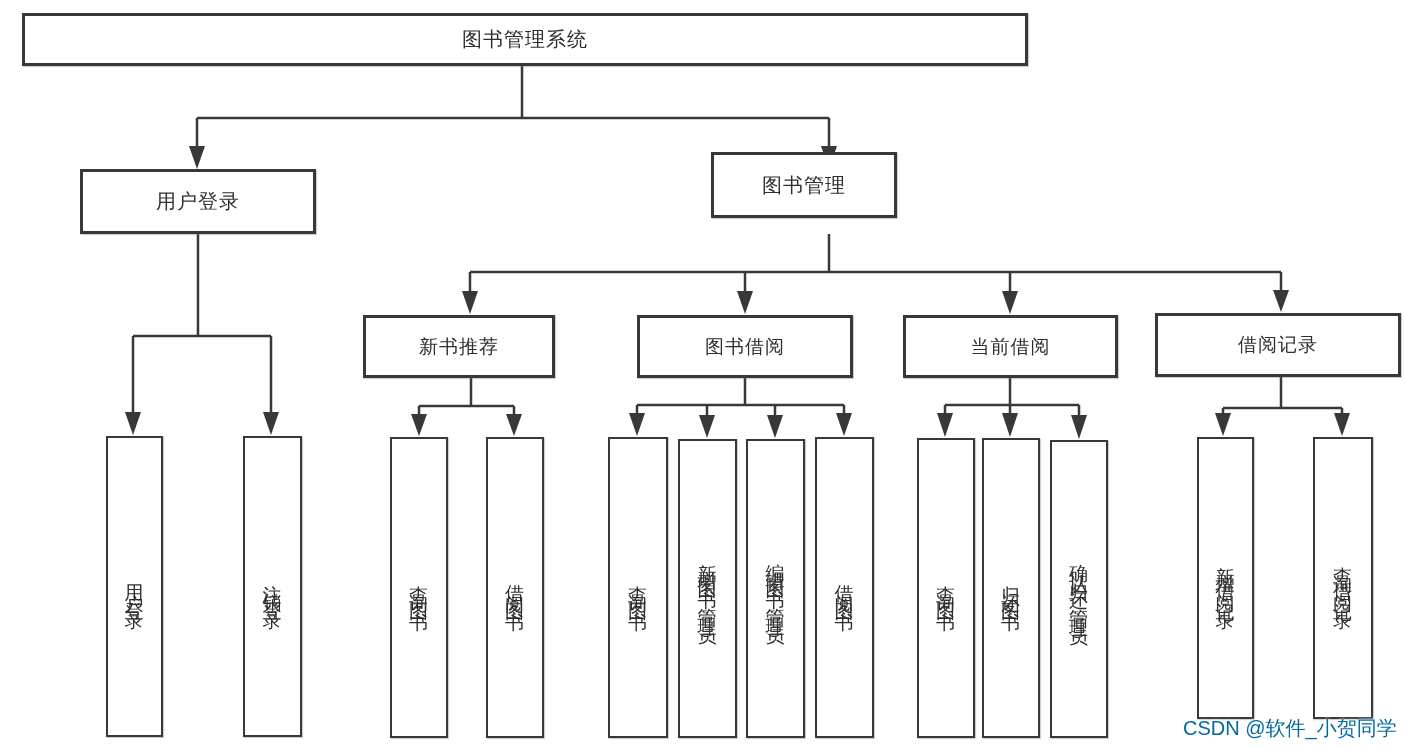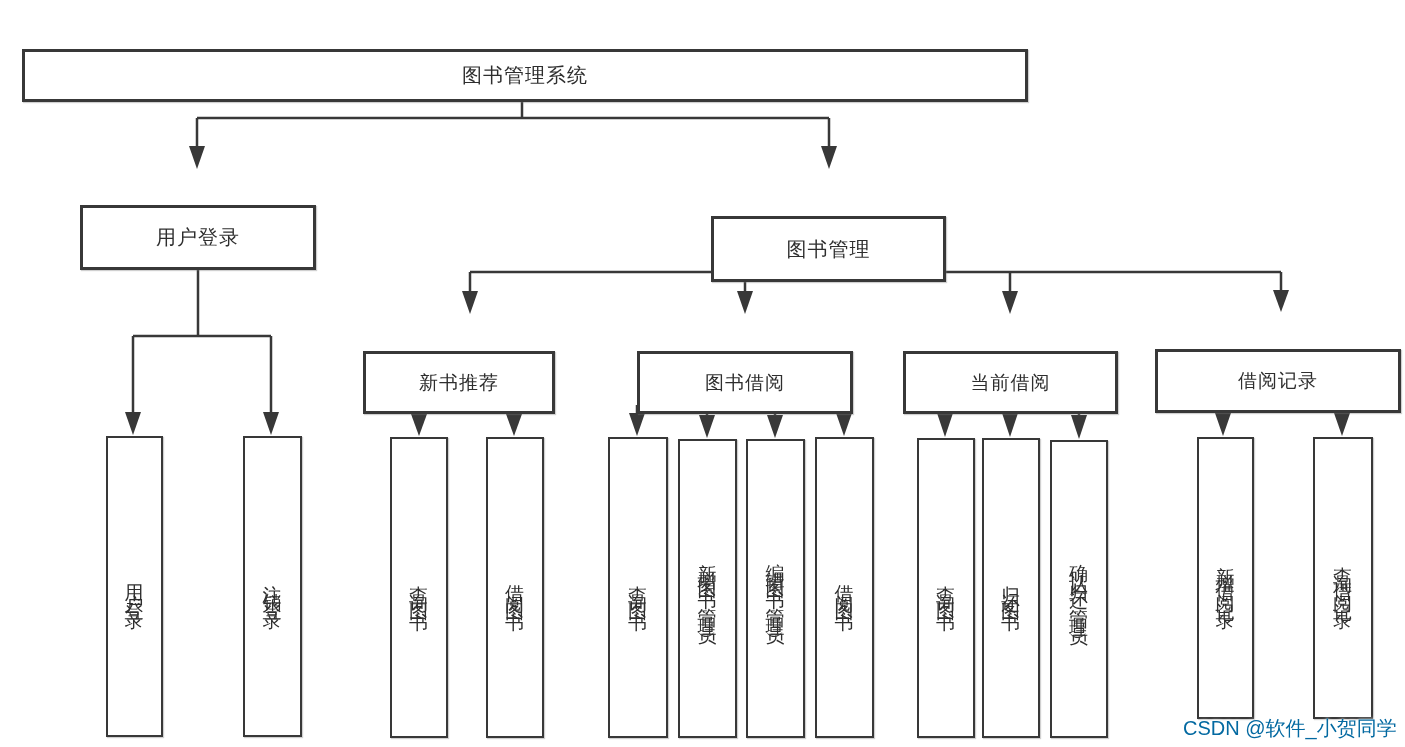--- a/index.html
+++ b/index.html
@@ -29,21 +29,20 @@
     box-sizing: border-box;
     background: #ffffff;
     border: 3px solid #383838;
     display: flex;
     align-items: center;
     justify-content: center;
     font-size: 20px;
     letter-spacing: 1px;
     z-index: 2;
     box-shadow: 1px 1px 1px rgba(120,120,120,0.35);
-    margin-top: 36px;
   }
   .vbox {
     position: absolute;
     box-sizing: border-box;
     background: #ffffff;
     border: 2px solid #383838;
     display: flex;
     align-items: center;
     justify-content: center;
     z-index: 2;
@@ -115,21 +114,21 @@
     </g>
   </svg>
 
   <div class="hbox" style="left:22px; top:13px; width:1006px; height:53px;">
     <span>图书管理系统</span>
   </div>
 
   <div class="hbox" style="left:80px; top:169px; width:236px; height:65px;">
     <span>用户登录</span>
   </div>
-  <div class="hbox" style="left:711px; top:180px; width:235px; height:66px;text-align:center;">
+  <div class="hbox" style="left:711px; top:152px; width:186px; height:66px;text-align:center;">
     <span>图书管理</span>
   </div>
 
   <div class="hbox" style="left:363px; top:315px; width:192px; height:63px; font-size:19px;">
     <span>新书推荐</span>
   </div>
   <div class="hbox" style="left:903px; top:315px; width:215px; height:63px; font-size:19px;">
     <span>当前借阅</span>
   </div>
   <div class="hbox" style="left:637px; top:315px; width:216px; height:63px; font-size:19px;">

